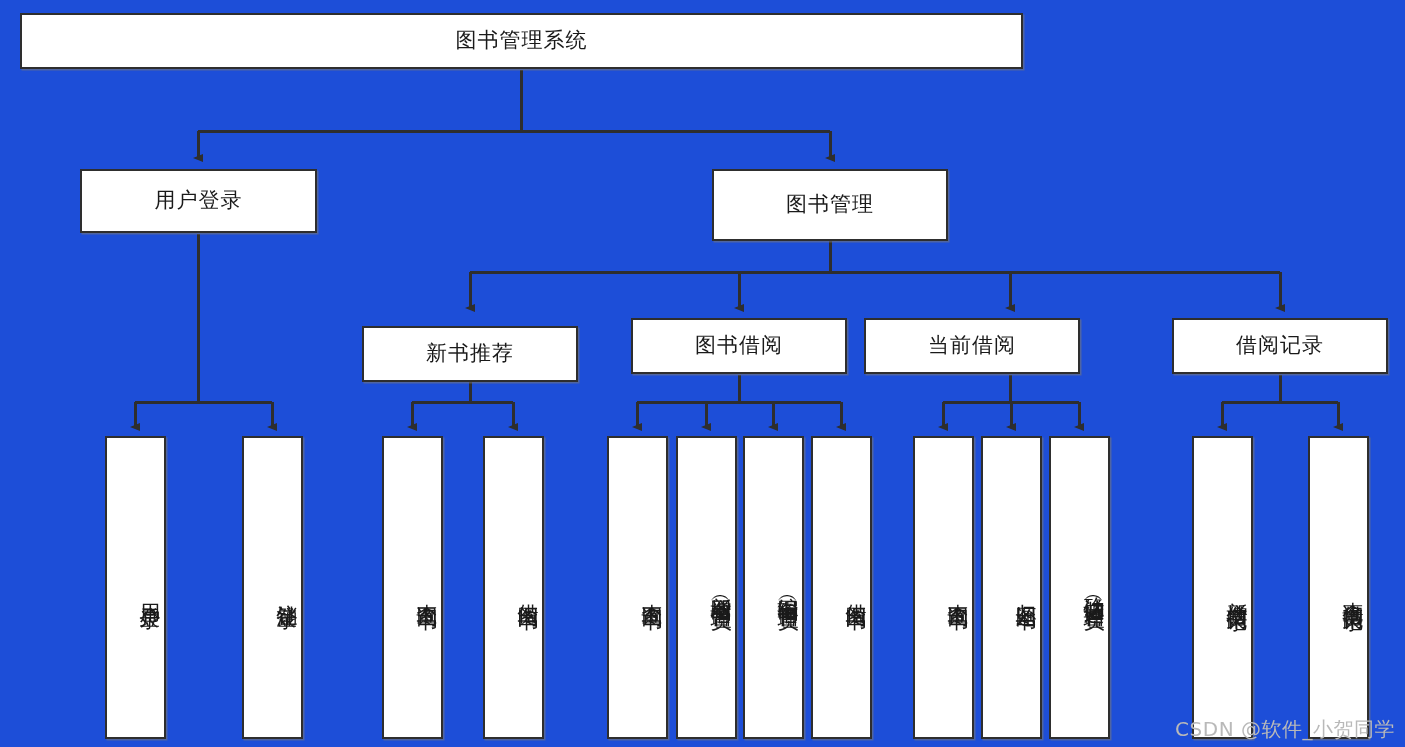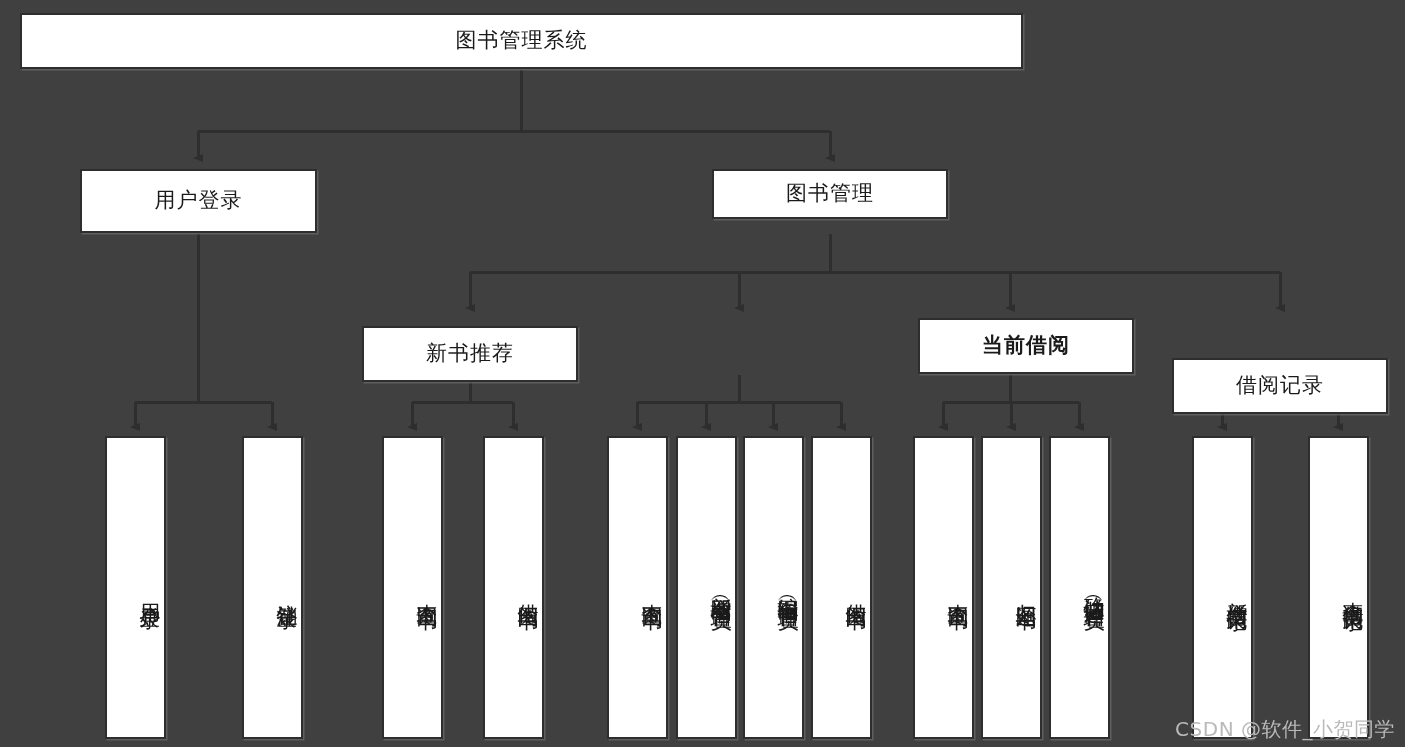--- a/index.html
+++ b/index.html
@@ -7,21 +7,21 @@
     padding: 0;
     background: #ffffff;
   }
   body {
     font-family: "DejaVu Sans", "Liberation Sans", sans-serif;
   }
   #canvas {
     position: relative;
     width: 1405px;
     height: 747px;
-    background: #404040;
+    background: #1d4ed8;
     overflow: hidden;
   }
   #wires {
     position: absolute;
     left: 0;
     top: 0;
     width: 1405px;
     height: 747px;
   }
   .node {
@@ -122,31 +122,34 @@
     </g>
   </svg>
 
   <div class="node h" style="left:20px; top:13px; width:1003px; height:56px;">
     <span class="node-label">图书管理系统</span>
   </div>
 
   <div class="node h" style="left:80px; top:169px; width:237px; height:64px;">
     <span class="node-label">用户登录</span>
   </div>
-  <div class="node h" style="left:712px; top:169px; width:236px; height:50px;font-family:Liberation Serif, serif;">
+  <div class="node h" style="left:712px; top:169px; width:236px; height:72px;font-family:Liberation Serif, serif;">
     <span class="node-label">图书管理</span>
   </div>
 
   <div class="node h" style="left:362px; top:318px; width:216px; height:56px;margin-top:8px;">
     <span class="node-label">新书推荐</span>
   </div>
-  <div class="node h" style="left:918px; top:318px; width:216px; height:56px;font-weight:bold;">
+  <div class="node h" style="left:631px; top:318px; width:216px; height:56px;">
+    <span class="node-label">图书借阅</span>
+  </div>
+  <div class="node h" style="left:864px; top:318px; width:216px; height:56px;">
     <span class="node-label">当前借阅</span>
   </div>
-  <div class="node h" style="left:1172px; top:318px; width:216px; height:56px;margin-top:40px;">
+  <div class="node h" style="left:1172px; top:318px; width:216px; height:56px;">
     <span class="node-label">借阅记录</span>
   </div>
 
   <div class="node v" style="left:105px; top:436px; width:61px; height:303px;">
     <span class="node-label">用户登录</span>
   </div>
   <div class="node v" style="left:242px; top:436px; width:61px; height:303px;">
     <span class="node-label">注销登录</span>
   </div>
 

